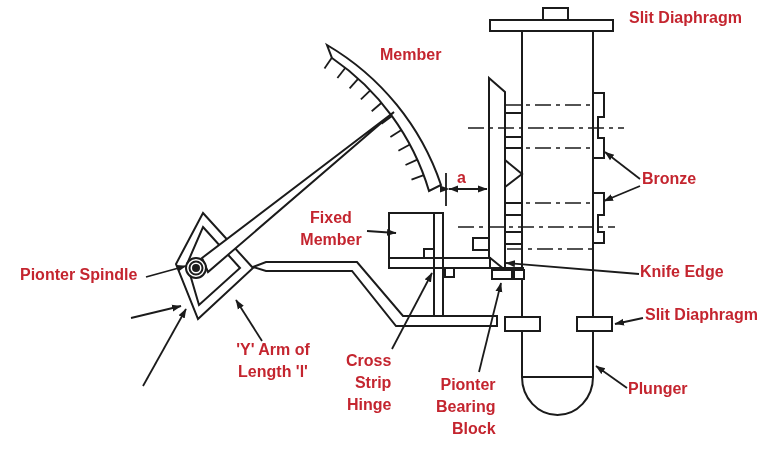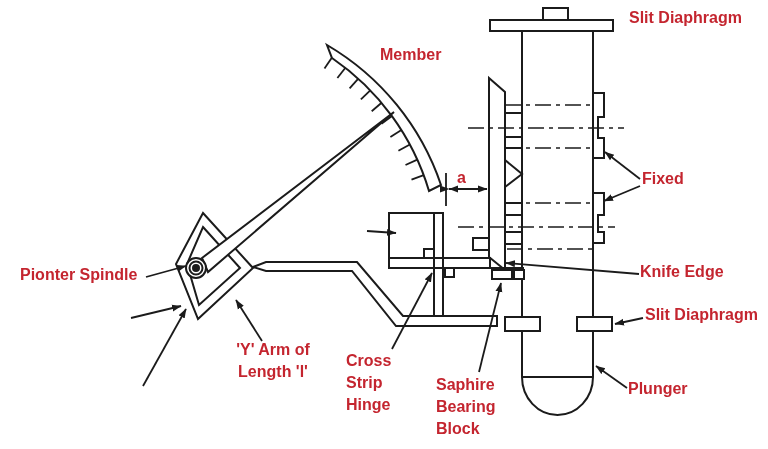--- a/index.html
+++ b/index.html
@@ -1,20 +1,20 @@
 <!DOCTYPE html>
 <html style="--label-red: #C4252F; --bg: #FFFFFF;"><head>
 <meta charset="utf-8">
 <style>
   html,body{margin:0;padding:0;background:#fff;}
   #canvas{position:relative;width:768px;height:449px;background:var(--bg,#fff);overflow:hidden;
           font-family:"Liberation Sans",sans-serif;}
   #canvas svg{position:absolute;left:0;top:0;}
   .lbl{position:absolute;color:var(--label-red,#C4252F);font-weight:bold;font-size:16px;
-       line-height:22px;white-space:pre-line;}
+       line-height:22px;white-space:pre-line;text-align:right;}
   .ctr{text-align:center;}
 </style>
 </head>
 <body>
 
 <div id="canvas">
 
   <svg width="768" height="449" viewBox="0 0 768 449">
     <defs>
       <marker id="arr" markerWidth="10" markerHeight="9" refX="9" refY="4" orient="auto" markerUnits="userSpaceOnUse">
@@ -141,27 +141,29 @@
         <line x1="640" y1="186" x2="604" y2="201" marker-end="url(#arr)"></line>
         <line x1="643" y1="318" x2="615" y2="324" marker-end="url(#arr)"></line>
         <line x1="627" y1="388" x2="596" y2="366" marker-end="url(#arr)"></line>
       </g>
     </g>
   </svg>
 
   <div class="lbl" style="left:629px;top:7px">Slit Diaphragm</div>
   <div class="lbl" style="left:380px;top:44px">Member</div>
   <div class="lbl" style="left:457px;top:167px">a</div>
-  <div class="lbl" style="left:642px;top:168px">Fixed</div>
+  <div class="lbl" style="left:642px;top:168px">Bronze</div>
+  <div class="lbl ctr" style="left:281px;top:207px;width:100px">Fixed
+Member</div>
   <div class="lbl" style="left:20px;top:264px">Pionter Spindle</div>
   <div class="lbl" style="left:640px;top:261px">Knife Edge</div>
   <div class="lbl" style="left:645px;top:304px">Slit Diaphragm</div>
   <div class="lbl ctr" style="left:223px;top:339px;width:100px">'Y' Arm of
 Length 'l'</div>
   <div class="lbl" style="left:346px;top:350px">Cross
 Strip
 Hinge</div>
-  <div class="lbl" style="left:436px;top:374px">Saphire
+  <div class="lbl" style="left:436px;top:374px">Pionter
 Bearing
 Block</div>
   <div class="lbl" style="left:628px;top:378px">Plunger</div>
 
 </div>
 
 </body></html>

